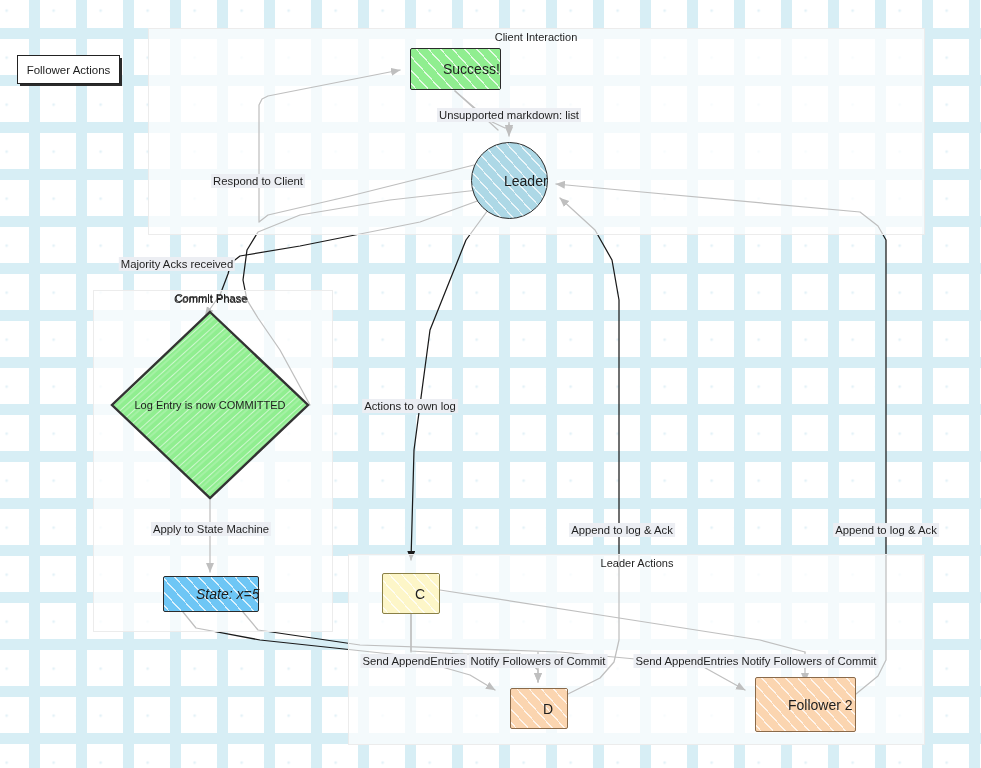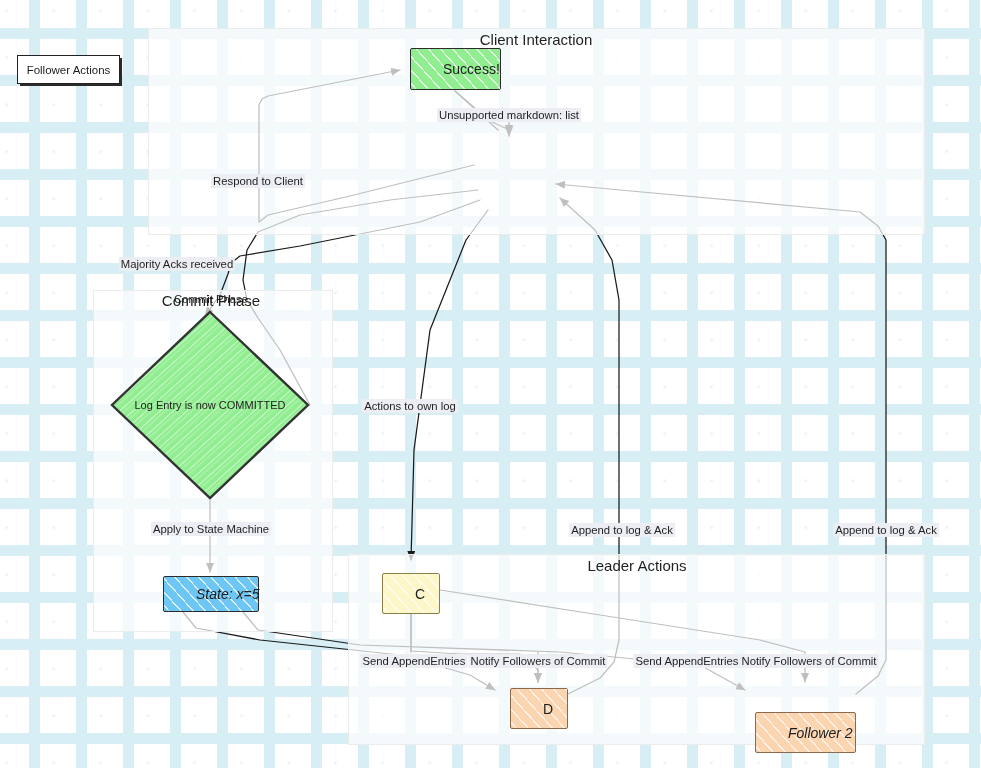--- a/index.html
+++ b/index.html
@@ -33,21 +33,21 @@
   svg#wires { position: absolute; left: 0; top: 0; width: 981px; height: 768px; }
 
   .subgraph {
     position: absolute;
     border: 1.3px solid #ececec;
     background: rgba(255,255,255,0.72);
     box-sizing: border-box;
   }
   .subgraph-title {
     position: absolute;
-    font-size: 15px;
+    font-size: 11px;
     color: #1f1f1f;
     white-space: nowrap;
     transform: translateX(-50%);
   }
 
   .node {
     position: absolute;
     box-sizing: border-box;
     display: flex;
     align-items: center;
@@ -170,20 +170,23 @@
   <div class="subgraph-title" style="left:637px; top:557px;">Leader Actions</div>
 
   <div class="legend" style="left:17px; top:55px; width:103px; height:29px;">
     <span>Follower Actions</span>
   </div>
 
   <div class="node hatch" style="left:410px; top:48px; width:91px; height:42px; background:#90ee90;">
     <span>Success!</span>
   </div>
 
+  <div class="node circle hatch" style="left:471px; top:142px; width:77px; height:77px; background:#add8e6;">
+    <span>Leader</span>
+  </div>
 
   <div class="diamond-wrap" style="left:110px; top:310px; width:200px; height:190px;">
     <svg class="dshape" viewBox="0 0 200 190" preserveAspectRatio="none">
       <defs>
         <pattern id="hatchG" width="9" height="9" patternTransform="rotate(48)" patternUnits="userSpaceOnUse">
           <rect width="9" height="9" fill="#90ee90"></rect>
           <line x1="0" y1="0" x2="0" y2="9" stroke="#ffffff" stroke-width="1.4" opacity="0.8"></line>
           <line x1="4" y1="0" x2="4" y2="9" stroke="#ffffff" stroke-width="0.7" opacity="0.5"></line>
         </pattern>
       </defs>
@@ -197,21 +200,21 @@
   </div>
 
   <div class="node hatch" style="left:382px; top:573px; width:58px; height:41px; background:#fdf6c8; border-color:#8a8047;">
     <span>C</span>
   </div>
 
   <div class="node hatch" style="left:510px; top:688px; width:58px; height:41px; background:#fbd5b0; border-color:#8a6a4a;">
     <span>D</span>
   </div>
 
-  <div class="node hatch" style="left:755px; top:712px; width:101px; height:41px; background:#fbd5b0; border-color:#8a6a4a;font-style:italic;">
+  <div class="node hatch" style="left:755px; top:677px; width:101px; height:55px; background:#fbd5b0; border-color:#8a6a4a;">
     <span>Follower 2</span>
   </div>
 
   <div class="edge-label" style="left:509px; top:115px;">Unsupported markdown: list</div>
   <div class="edge-label" style="left:258px; top:181px;">Respond to Client</div>
   <div class="edge-label" style="left:177px; top:264px;">Majority Acks received</div>
   <div class="edge-label plain" style="left:211px; top:299px;">Commit Phase</div>
   <div class="edge-label" style="left:410px; top:406px;">Actions to own log</div>
   <div class="edge-label" style="left:211px; top:529px;">Apply to State Machine</div>
   <div class="edge-label" style="left:622px; top:530px;">Append to log &amp; Ack</div>

